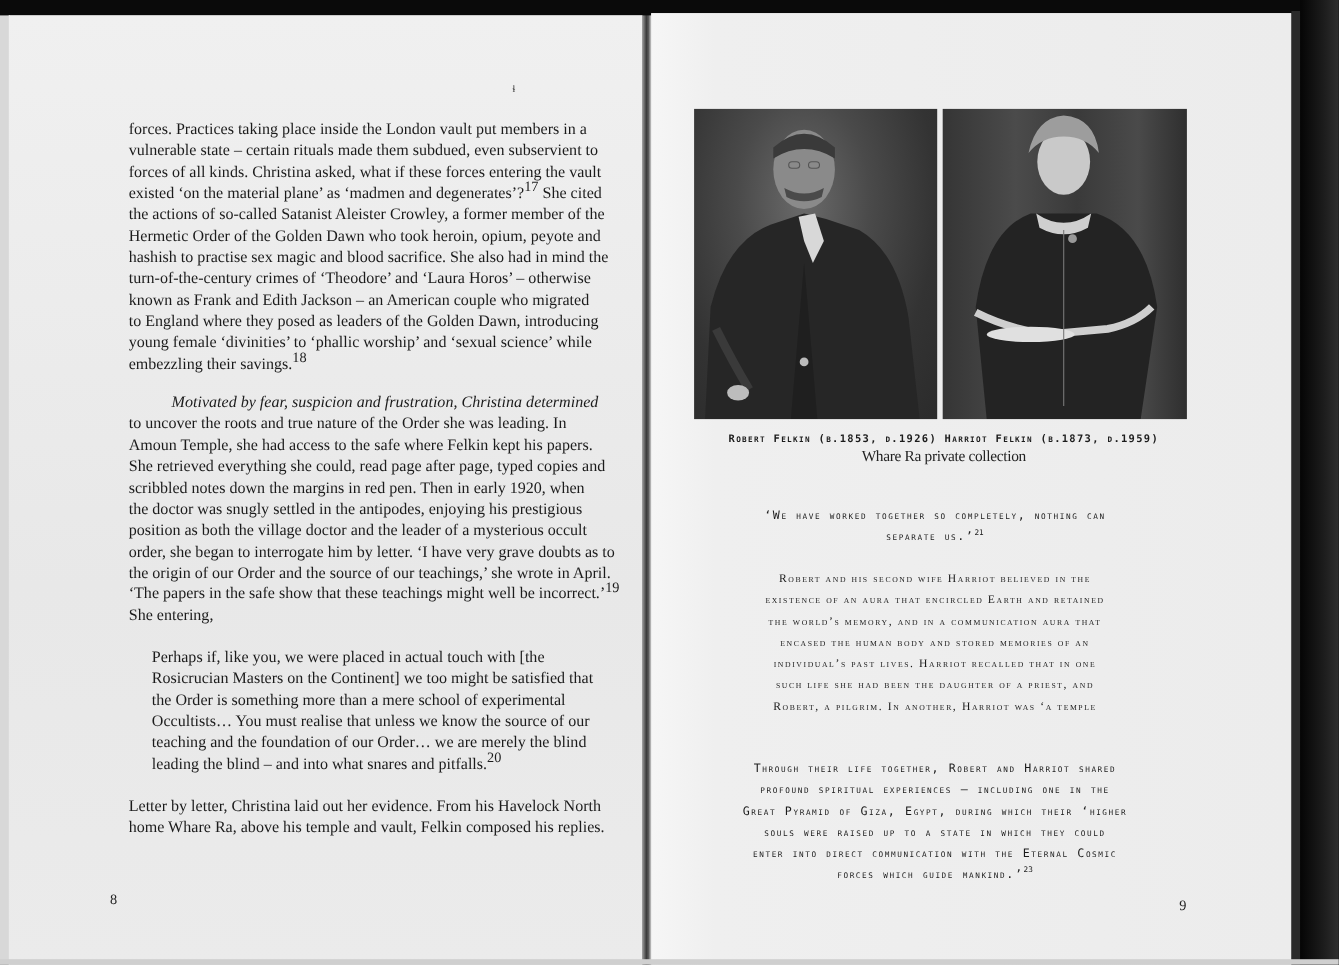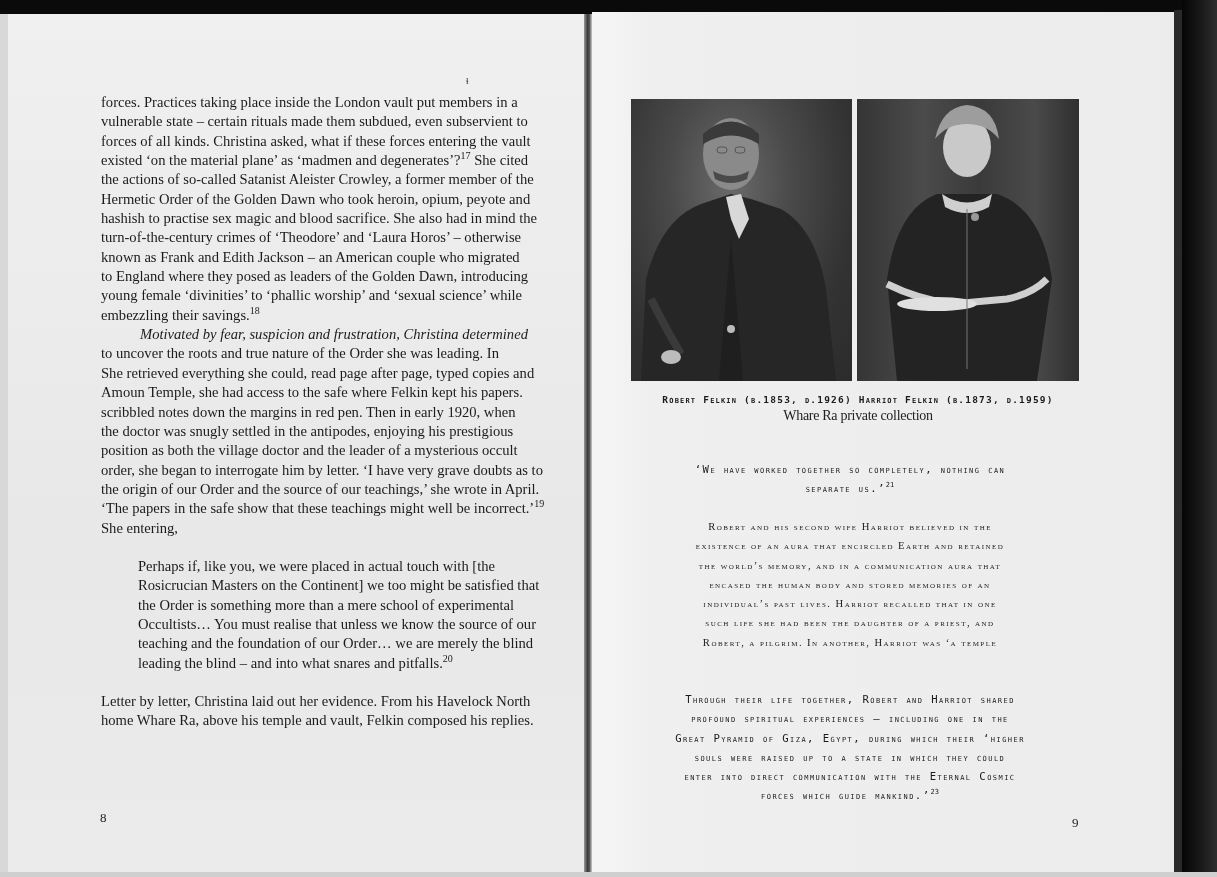--- a/index.html
+++ b/index.html
@@ -24,25 +24,25 @@
       background: linear-gradient(90deg, #050505 0%, #1c1c1c 60%, #2e2e2e 100%); }
     .top-band { position: absolute; left: 0; top: 0; width: 1217px; height: 14px; background: #0a0a0a; }
     .bottom-shadow { position: absolute; left: 0; top: 872px; width: 1217px; height: 5px; background: #cfcfcf; }
 
     
     .body-text {
       position: absolute; left: 101px; top: 93px; width: 460px;
       font-family: "Liberation Serif", "DejaVu Serif", serif;
       font-size: 14.6px; line-height: 19.35px; color: #1b1b1b;
     }
-    .body-text p { margin: 0; }
+    .body-text p { margin: 16px; }
     .line { display: block; white-space: nowrap; }
     .indent { padding-left: 39px; font-style: italic; }
     .blockquote { margin: 19px 0 19px 37px !important; }
-    sup { font-size: 10px; line-height: 0; vertical-align: 6px; }
+    sup { font-size: 13px; line-height: 0; vertical-align: 6px; }
 
     .page-number {
       position: absolute; font-family: "Liberation Serif", serif;
       font-size: 13px; color: #222;
     }
     .pn-left { left: 100px; top: 810px; }
     .pn-right { left: 1072px; top: 815px; }
     .stray-mark { position: absolute; left: 466px; top: 76px; font-size: 9px; color: #333;
       font-family: "Liberation Serif", serif; }
 
@@ -98,22 +98,22 @@
       <span class="line">hashish to practise sex magic and blood sacrifice. She also had in mind the</span>
       <span class="line">turn-of-the-century crimes of ‘Theodore’ and ‘Laura Horos’ – otherwise</span>
       <span class="line">known as Frank and Edith Jackson – an American couple who migrated</span>
       <span class="line">to England where they posed as leaders of the Golden Dawn, introducing</span>
       <span class="line">young female ‘divinities’ to ‘phallic worship’ and ‘sexual science’ while</span>
       <span class="line"><span>embezzling their savings.</span><sup>18</sup></span>
     </p>
     <p>
       <span class="line indent">Motivated by fear, suspicion and frustration, Christina determined</span>
       <span class="line">to uncover the roots and true nature of the Order she was leading. In</span>
+      <span class="line">Amoun Temple, she had access to the safe where Felkin kept his papers.</span>
       <span class="line">She retrieved everything she could, read page after page, typed copies and</span>
-      <span class="line">Amoun Temple, she had access to the safe where Felkin kept his papers.</span>
       <span class="line">scribbled notes down the margins in red pen. Then in early 1920, when</span>
       <span class="line">the doctor was snugly settled in the antipodes, enjoying his prestigious</span>
       <span class="line">position as both the village doctor and the leader of a mysterious occult</span>
       <span class="line">order, she began to interrogate him by letter. ‘I have very grave doubts as to</span>
       <span class="line">the origin of our Order and the source of our teachings,’ she wrote in April.</span>
       <span class="line"><span>‘The papers in the safe show that these teachings might well be incorrect.’</span><sup>19</sup></span>
       <span class="line">She entering,</span>
     </p>
     <p class="blockquote">
       <span class="line">Perhaps if, like you, we were placed in actual touch with [the</span>

